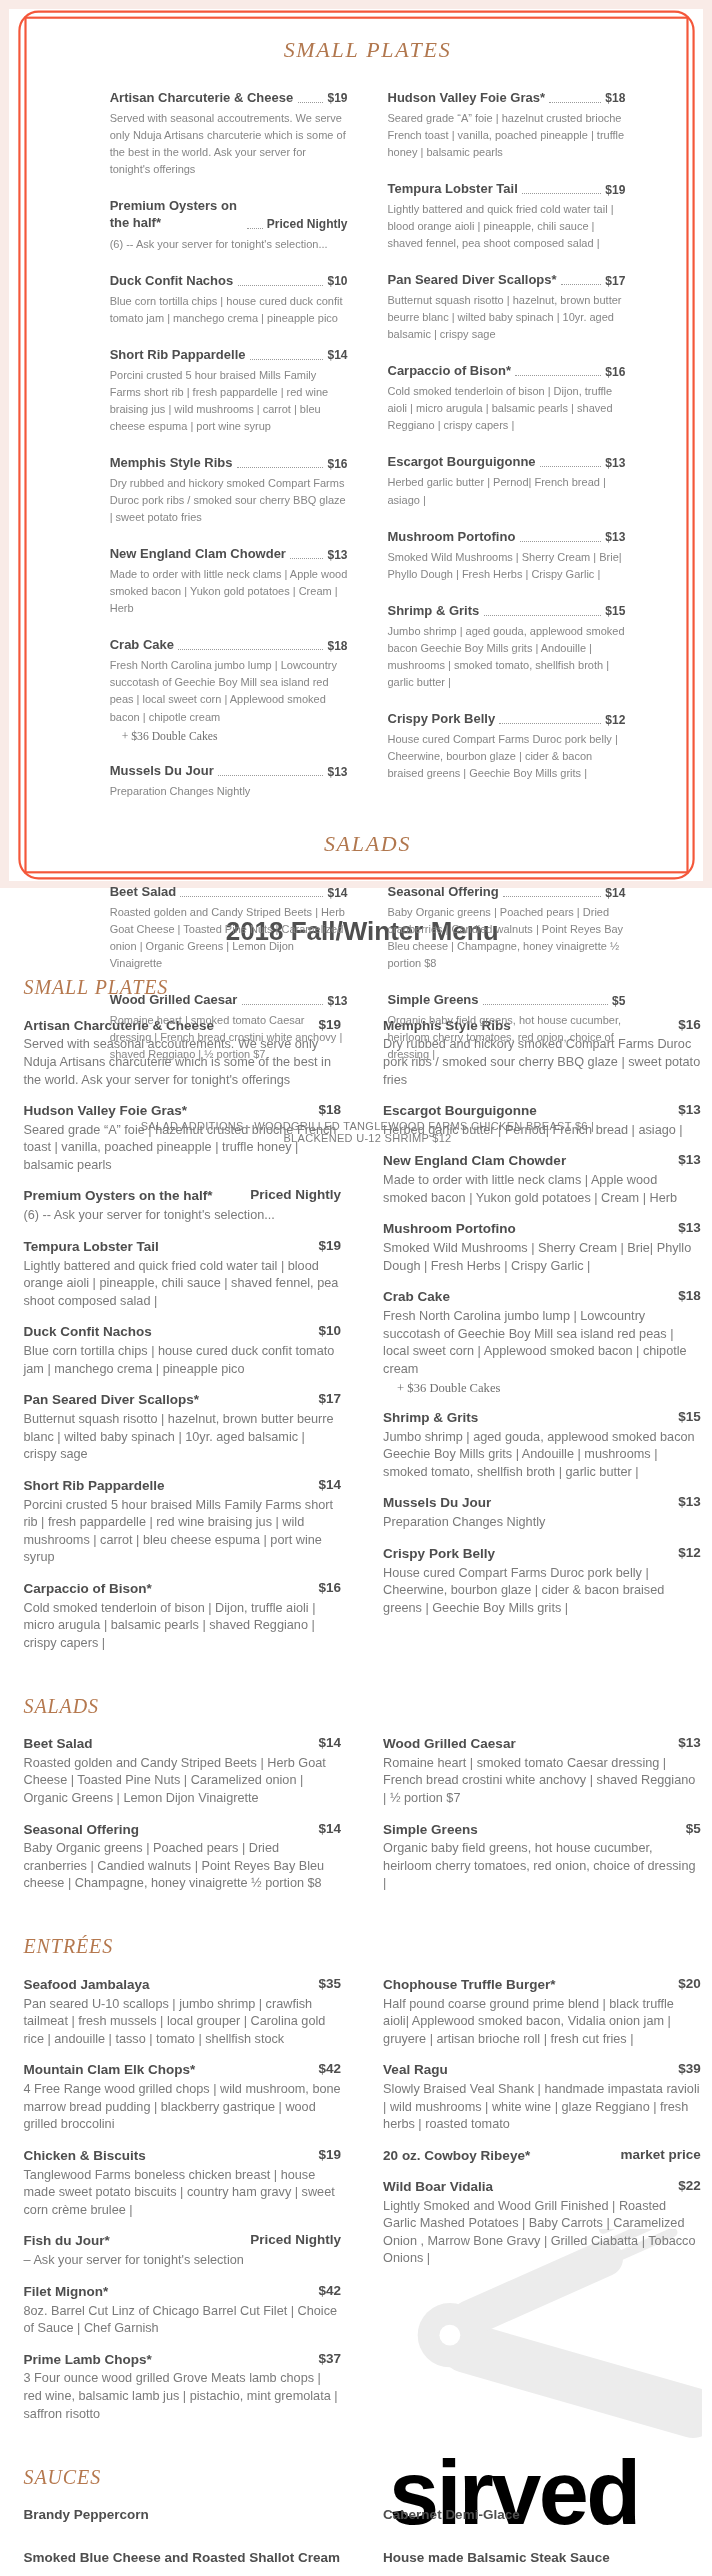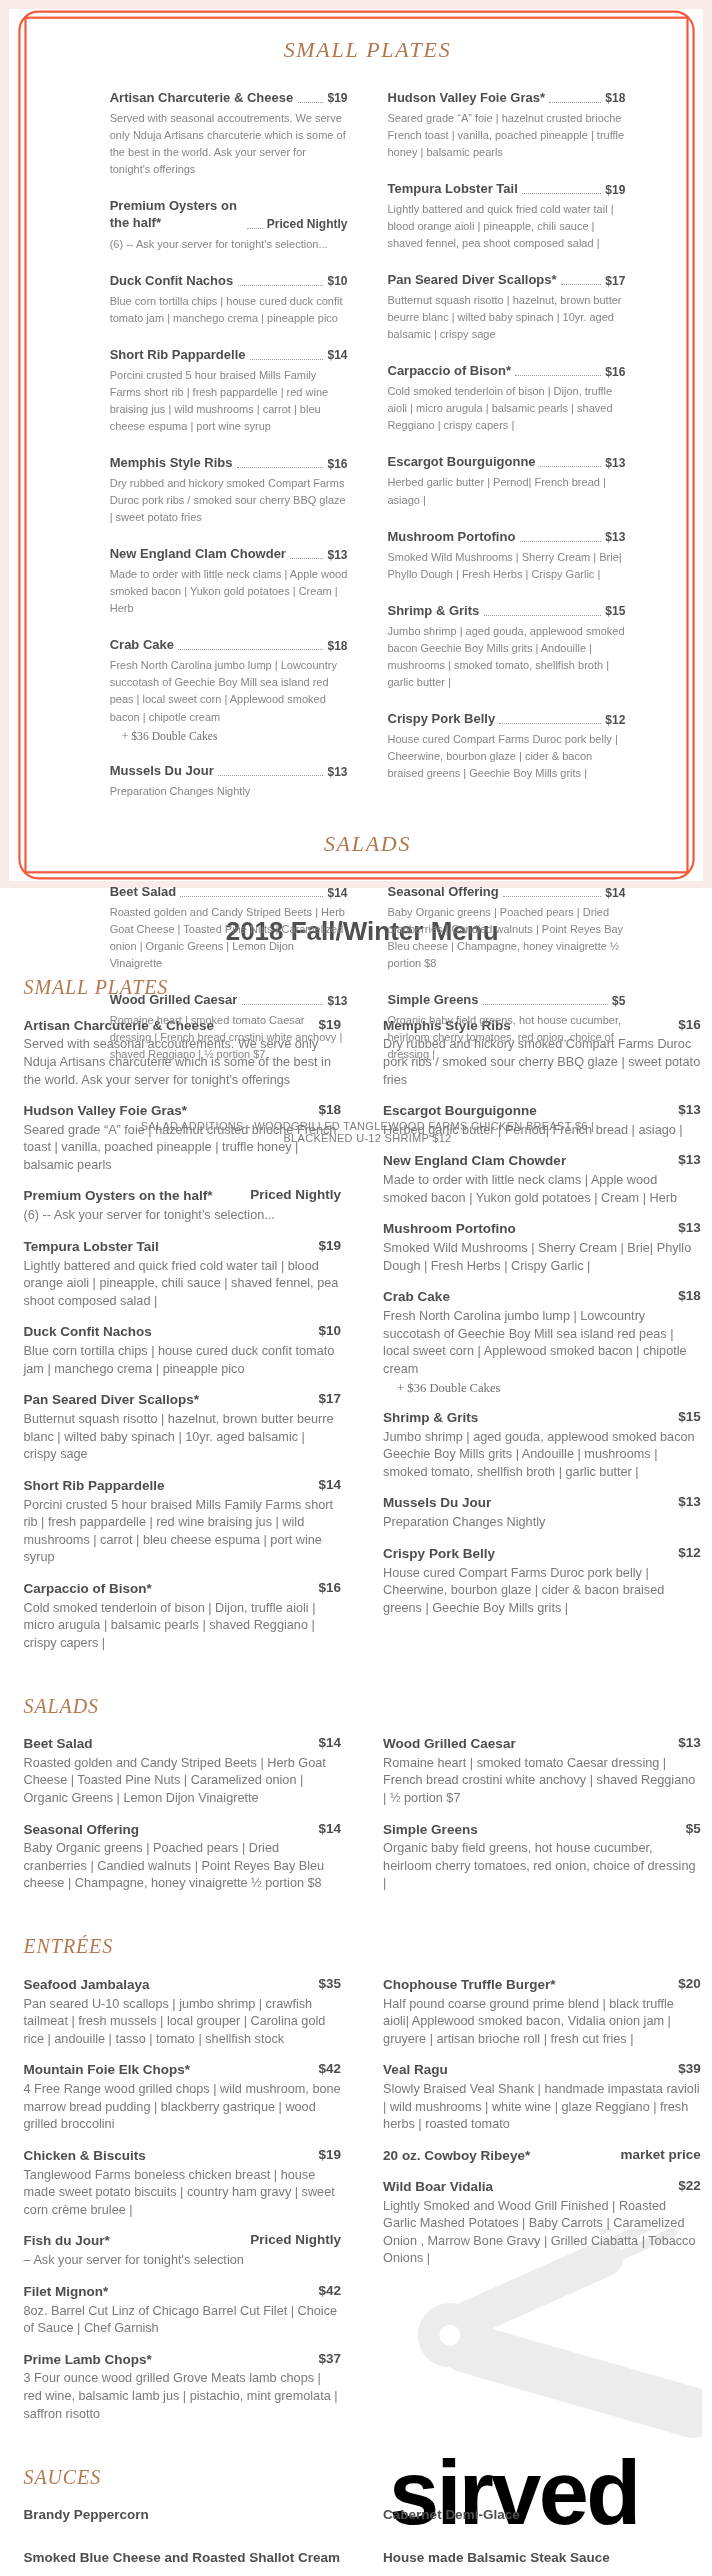--- a/index.html
+++ b/index.html
@@ -437,21 +437,21 @@
         <div class="m-col">
           <div class="m-item">
             <div class="m-row">
               <span class="m-name">Seafood Jambalaya</span>
               <span class="m-price">$35</span>
             </div>
             <p class="m-desc">Pan seared U-10 scallops | jumbo shrimp | crawfish tailmeat | fresh mussels | local grouper | Carolina gold rice | andouille | tasso | tomato | shellfish stock</p>
           </div>
           <div class="m-item">
             <div class="m-row">
-              <span class="m-name">Mountain Foie Elk Chops*</span>
+              <span class="m-name">Mountain Clam Elk Chops*</span>
               <span class="m-price">$42</span>
             </div>
             <p class="m-desc">4 Free Range wood grilled chops | wild mushroom, bone marrow bread pudding | blackberry gastrique | wood grilled broccolini</p>
           </div>
           <div class="m-item">
             <div class="m-row">
               <span class="m-name">Chicken &amp; Biscuits</span>
               <span class="m-price">$19</span>
             </div>
             <p class="m-desc">Tanglewood Farms boneless chicken breast | house made sweet potato biscuits | country ham gravy | sweet corn crème brulee |</p>

